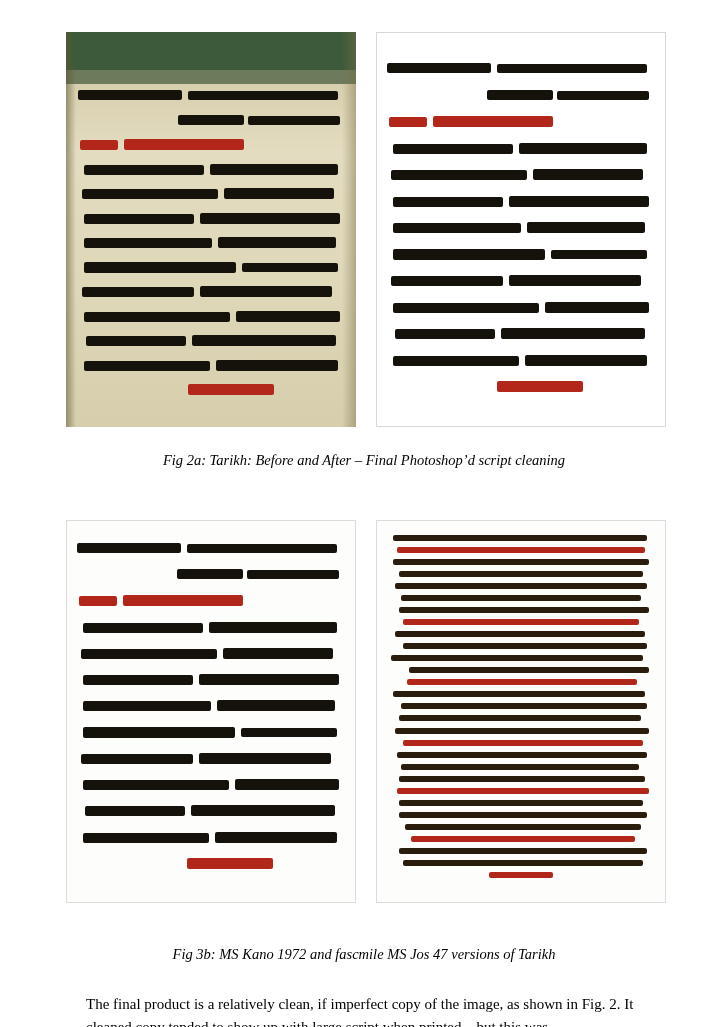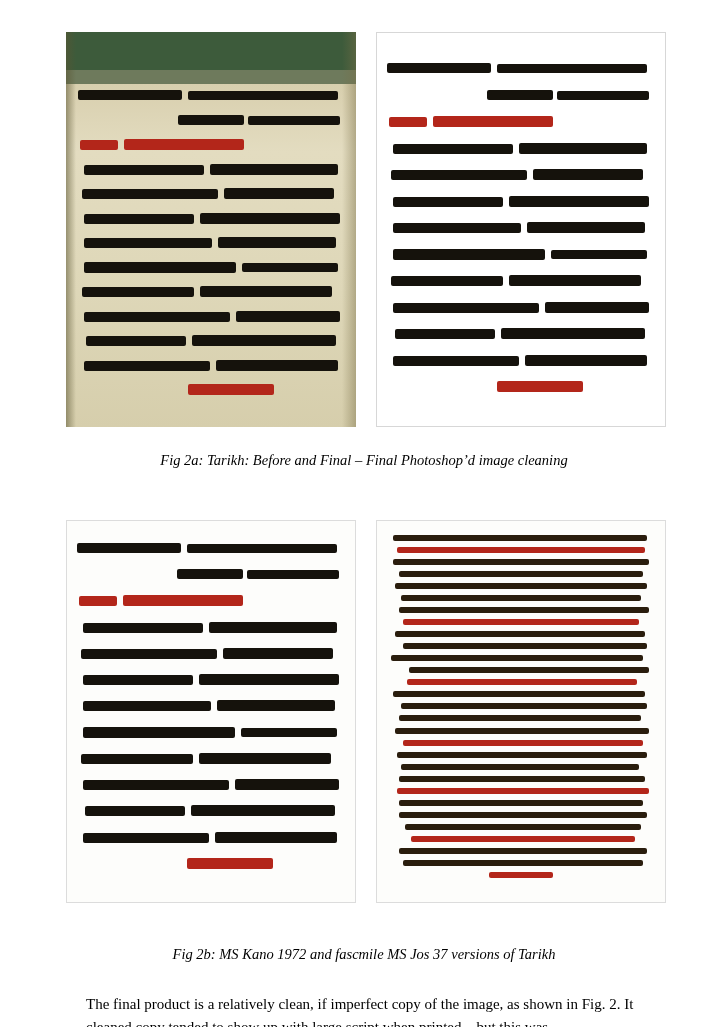--- a/index.html
+++ b/index.html
@@ -256,21 +256,21 @@
           <i style="right:2px;top:0px;width:122px;height:11px;"></i>
           <i style="right:130px;top:1px;width:126px;height:10px;"></i>
         </div>
         <div class="ln ink-red">
           <i style="right:66px;top:0px;width:86px;height:11px;"></i>
         </div>
       </div>
     </div>
   </div>
 
-  <div class="caption" id="cap-2a">Fig 2a: Tarikh: Before and Final – Final Photoshop’d image cleaning</div>
+  <div class="caption" id="cap-2a">Fig 2a: Tarikh: Before and After – Final Photoshop’d script cleaning</div>
 
   <div class="fig2b fig-row">
 
     <div class="panel panel-clean-b">
       <div class="script" style="padding-top:22px;">
         <div class="ln ink-black">
           <i style="right:2px;top:1px;width:150px;height:9px;"></i>
           <i style="right:158px;top:0px;width:104px;height:10px;"></i>
         </div>
         <div class="ln ink-black">
@@ -409,17 +409,17 @@
         <div class="ln ink-brown">
             <i style="right:6px;top:0;width:240px;height:6px;"></i>
           </div>
         <div class="ln ink-red">
             <i style="right:96px;top:0;width:64px;height:6px;"></i>
           </div>
       </div>
     </div>
   </div>
 
-  <div class="caption" id="cap-2b">Fig 2b: MS Kano 1972 and fascmile MS Jos 37 versions of Tarikh</div>
+  <div class="caption" id="cap-2b">Fig 3b: MS Kano 1972 and fascmile MS Jos 47 versions of Tarikh</div>
 
   <p class="body-text">The final product is a relatively clean, if imperfect copy of the image, as shown in Fig. 2. It cleaned copy tended to show up with large script when printed – but this was</p>
 
 </div>
 
 </body></html>

